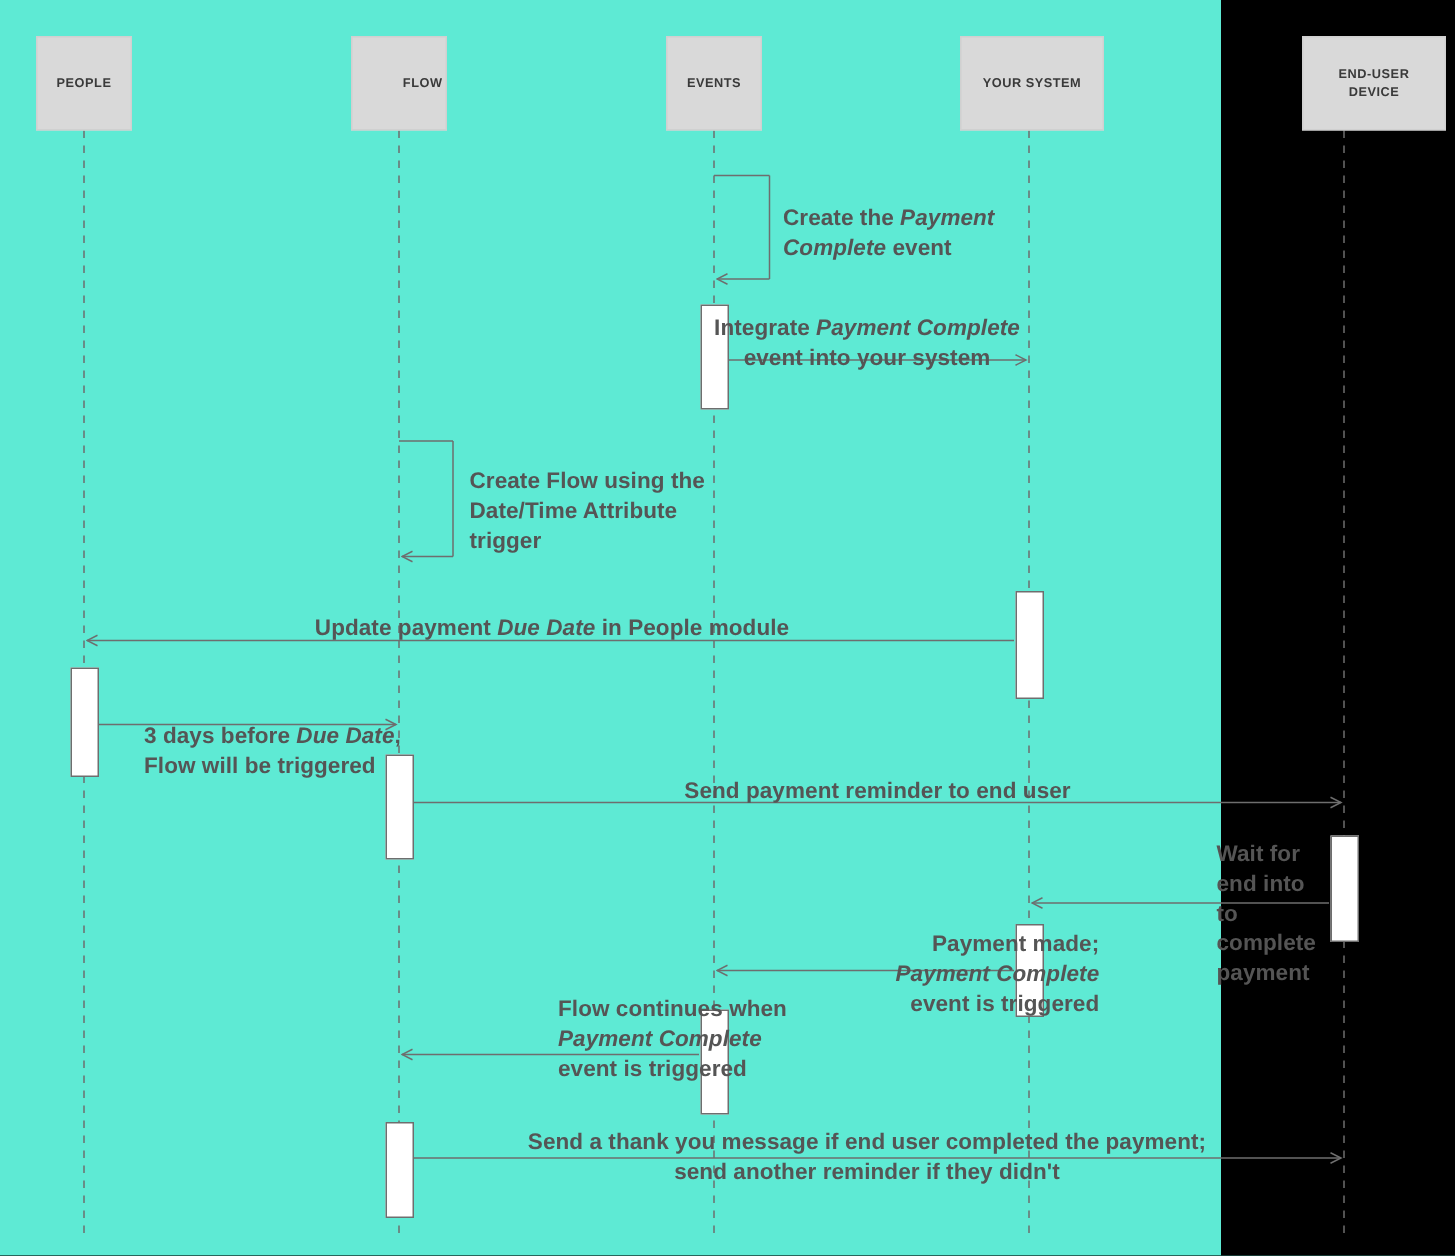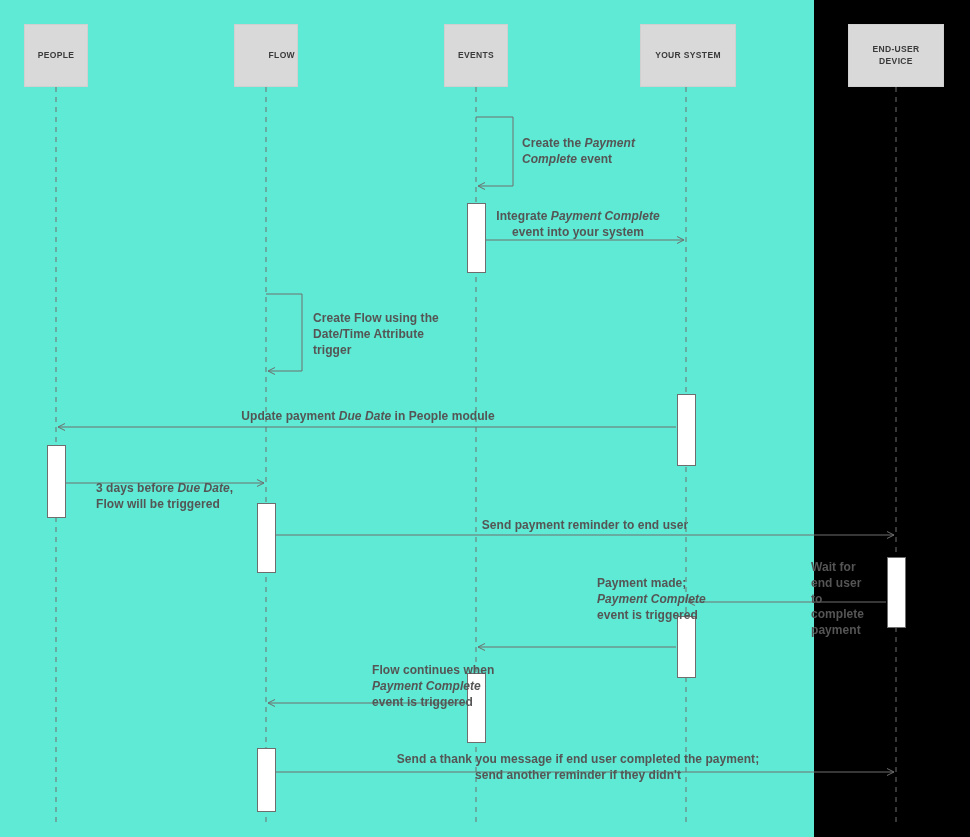--- a/index.html
+++ b/index.html
@@ -34,21 +34,21 @@
     color: #3a3a3a;
     font-size: 8.5px;
     font-weight: bold;
     letter-spacing: 0.35px;
     line-height: 1.35;
     padding: 2px;
   }
   .msg-label {
     position: absolute;
     color: #555555;
-    font-size: 12px;
+    font-size: 15px;
     line-height: 1.32;
     font-weight: bold;
     white-space: pre-line;
     letter-spacing: 0.05px;
   }
   .msg-label em { font-style: italic; }
   .msg-label.center { text-align: center; }
   .msg-label.left { text-align: left; }
   .activation {
     position: absolute;
@@ -98,21 +98,21 @@
       </div>
       <div class="actor-box" style="left: 234px; top: 24px; width: 64px; height: 63px; justify-content: flex-end;">
         <span style="white-space: pre-line;">FLOW</span>
       </div>
       <div class="actor-box" style="left: 444px; top: 24px; width: 64px; height: 63px;">
         <span style="white-space: pre-line;">EVENTS</span>
       </div>
       <div class="actor-box" style="left: 640px; top: 24px; width: 96px; height: 63px;">
         <span style="white-space: pre-line;">YOUR SYSTEM</span>
       </div>
-      <div class="actor-box" style="left: 848px; top: 24px; width: 96px; height: 63px; justify-content: center;">
+      <div class="actor-box" style="left: 868px; top: 24px; width: 96px; height: 63px; justify-content: center;">
         <span style="white-space: pre-line;">END-USER
 DEVICE</span>
       </div>
     </div>
   <div id="activation-layer">
       <div class="activation" style="left: 467px; top: 203px; width: 19px; height: 70px;"></div>
       <div class="activation" style="left: 677px; top: 394px; width: 19px; height: 72px;"></div>
       <div class="activation" style="left: 47px; top: 445px; width: 19px; height: 73px;"></div>
       <div class="activation" style="left: 257px; top: 503px; width: 19px; height: 70px;"></div>
       <div class="activation" style="left: 887px; top: 557px; width: 19px; height: 71px;"></div>
@@ -125,23 +125,23 @@
 <em>Complete</em> event</div>
       <div class="msg-label center" style="top: 209px; left: 0px; width: 970px; text-align: center; transform: translateX(93px);">Integrate <em>Payment Complete</em>
 event into your system</div>
       <div class="msg-label left" style="top: 311px; left: 313px;">Create Flow using the
 Date/Time Attribute
 trigger</div>
       <div class="msg-label center" style="top: 409px; left: 0px; width: 970px; text-align: center; transform: translateX(-117px);">Update payment <em>Due Date</em> in People module</div>
       <div class="msg-label left" style="top: 449px; left: 96px; margin-top: 32px;">3 days before <em>Due Date</em>,
 Flow will be triggered</div>
       <div class="msg-label center" style="top: 518px; left: 0px; width: 970px; text-align: center; transform: translateX(100px);">Send payment reminder to end user</div>
-      <div class="msg-label left" style="top: 560px; left: 811px;">Wait for end user to
+      <div class="msg-label left" style="top: 560px; left: 811px;">Wait for end into to
 complete payment</div>
-      <div class="msg-label left" style="top: 576px; left: 597px;">Payment made;
+      <div class="msg-label left" style="top: 620px; left: 597px; text-align: right;">Payment made;
 <em>Payment Complete</em>
 event is triggered</div>
       <div class="msg-label left" style="top: 663px; left: 372px;">Flow continues when
 <em>Payment Complete</em>
 event is triggered</div>
       <div class="msg-label center" style="top: 752px; left: 0px; width: 970px; text-align: center; transform: translateX(93px);">Send a thank you message if end user completed the payment;
 send another reminder if they didn't</div>
     </div>
 
 </div>

